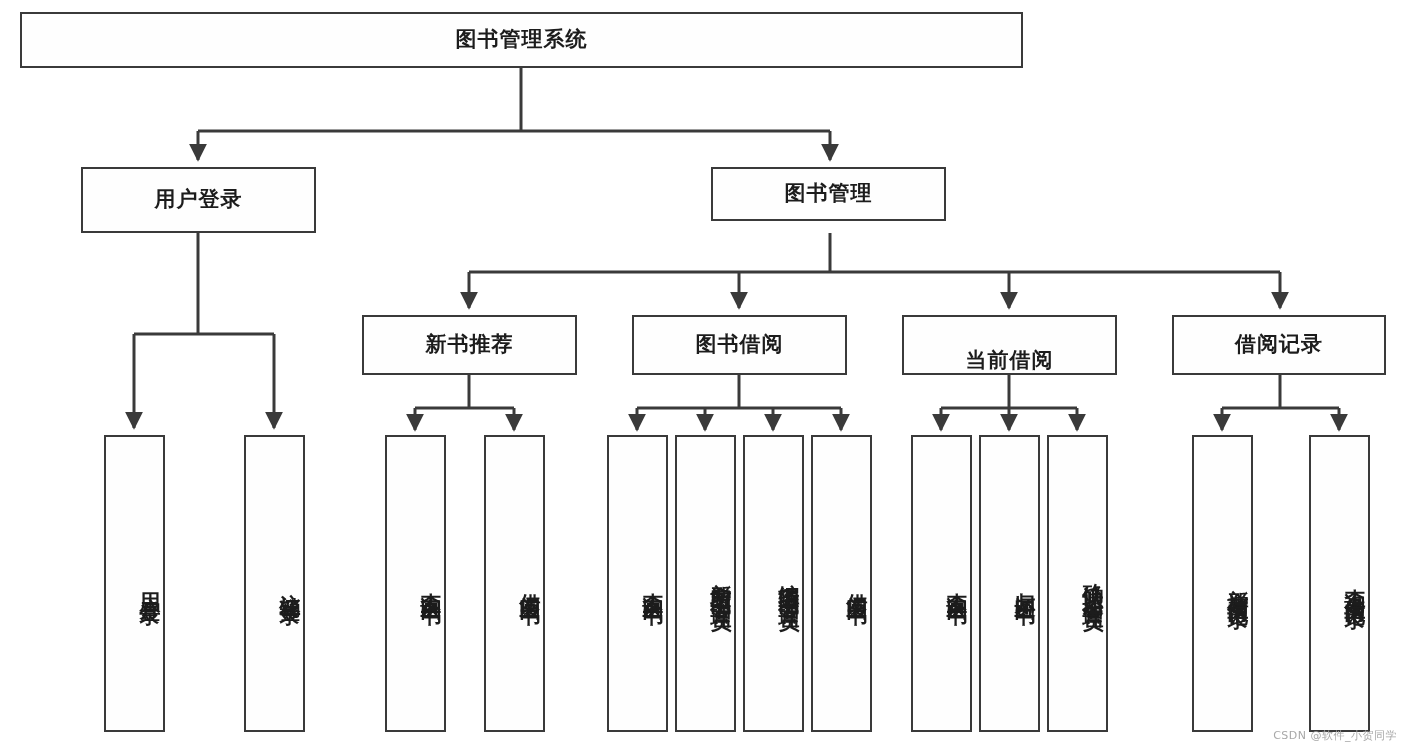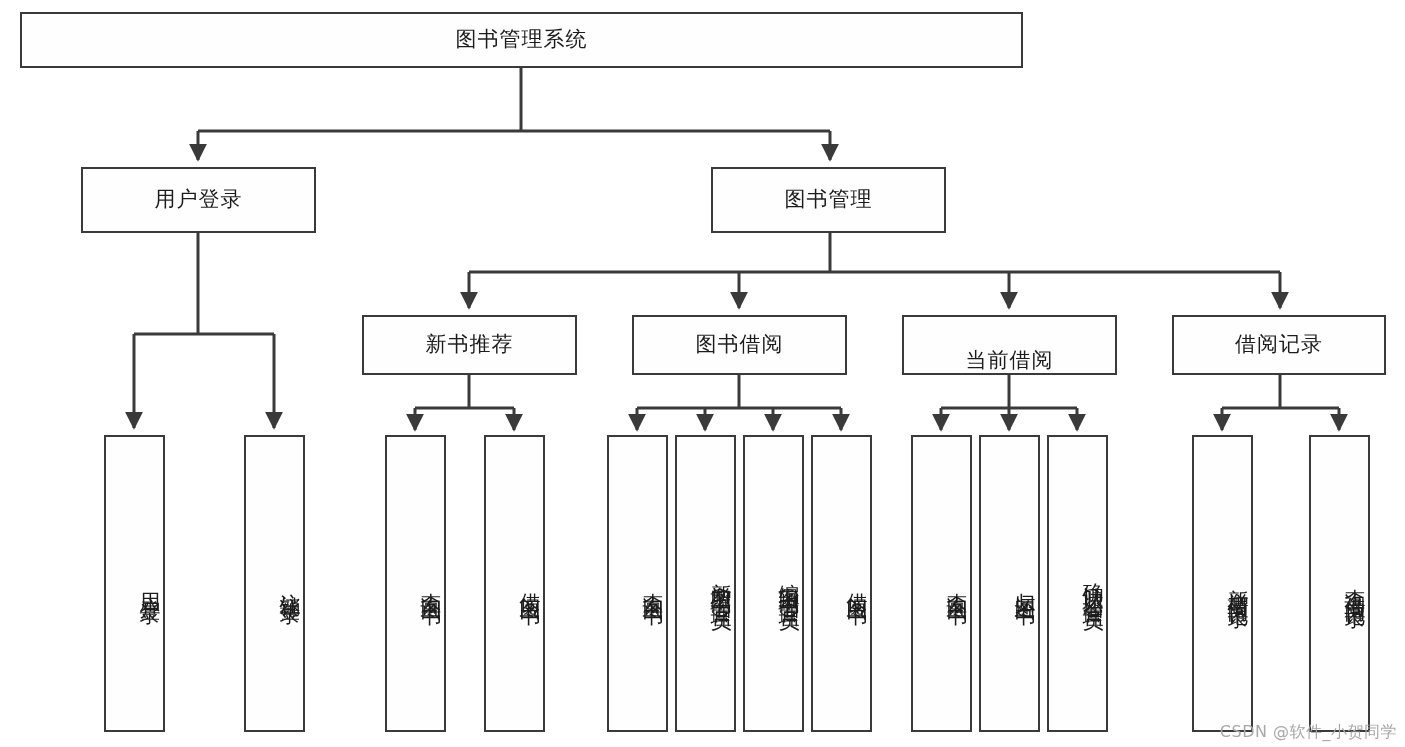--- a/index.html
+++ b/index.html
@@ -28,20 +28,21 @@
   .node {
     position: absolute;
     box-sizing: border-box;
     border: 2px solid #3a3a3a;
     background: #fefefe;
     display: flex;
     align-items: center;
     justify-content: center;
     color: #1c1c1c;
     z-index: 2;
+    font-weight: bold;
   }
   .node-h {
     font-size: 21px;
     letter-spacing: 1px;
     line-height: 1.2;
     white-space: nowrap;
   }
   .node-leaf {
     font-size: 21px;
     writing-mode: vertical-rl;
@@ -53,21 +54,21 @@
     justify-content: center;
   }
   .node-leaf > span {
     writing-mode: vertical-rl;
     text-orientation: upright;
   }
   #watermark {
     position: absolute;
     right: 8px;
     bottom: 4px;
-    font-size: 16px;
+    font-size: 11px;
     color: #a8a8a8;
     letter-spacing: 0.5px;
     z-index: 5;
     white-space: nowrap;
   }
 </style>
 </head>
 <body>
 
 <div id="canvas">
@@ -125,21 +126,21 @@
     </g>
   </svg>
 
   <div class="node node-h" style="left:20px; top:12px; width:1003px; height:56px;">
     <span>图书管理系统</span>
   </div>
 
   <div class="node node-h" style="left:81px; top:167px; width:235px; height:66px;">
     <span>用户登录</span>
   </div>
-  <div class="node node-h" style="left:711px; top:167px; width:235px; height:66px;">
+  <div class="node node-h" style="left:711px; top:167px; width:235px; height:54px;">
     <span>图书管理</span>
   </div>
 
   <div class="node node-h" style="left:632px; top:315px; width:215px; height:60px;">
     <span>图书借阅</span>
   </div>
   <div class="node node-h" style="left:362px; top:315px; width:215px; height:60px;">
     <span>新书推荐</span>
   </div>
   <div class="node node-h" style="left:902px; top:315px; width:215px; height:60px;align-items:flex-end;">

